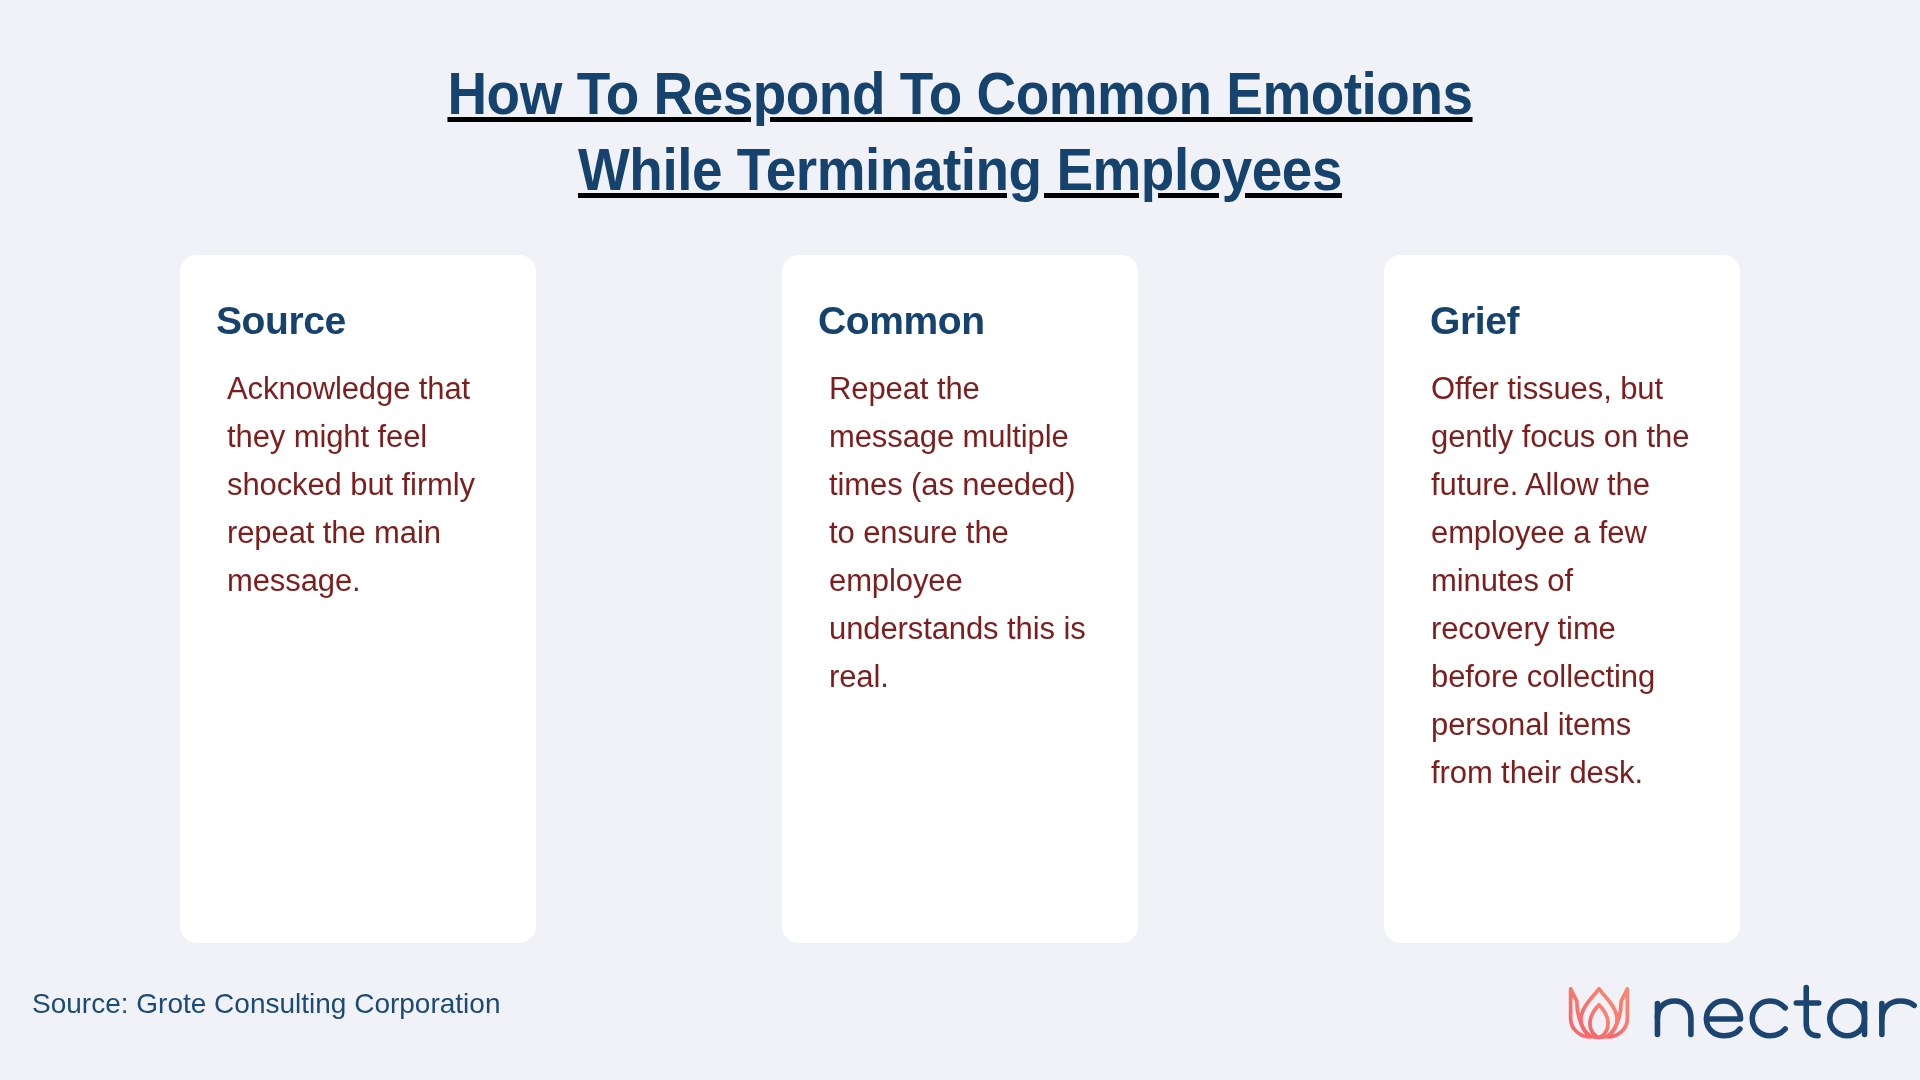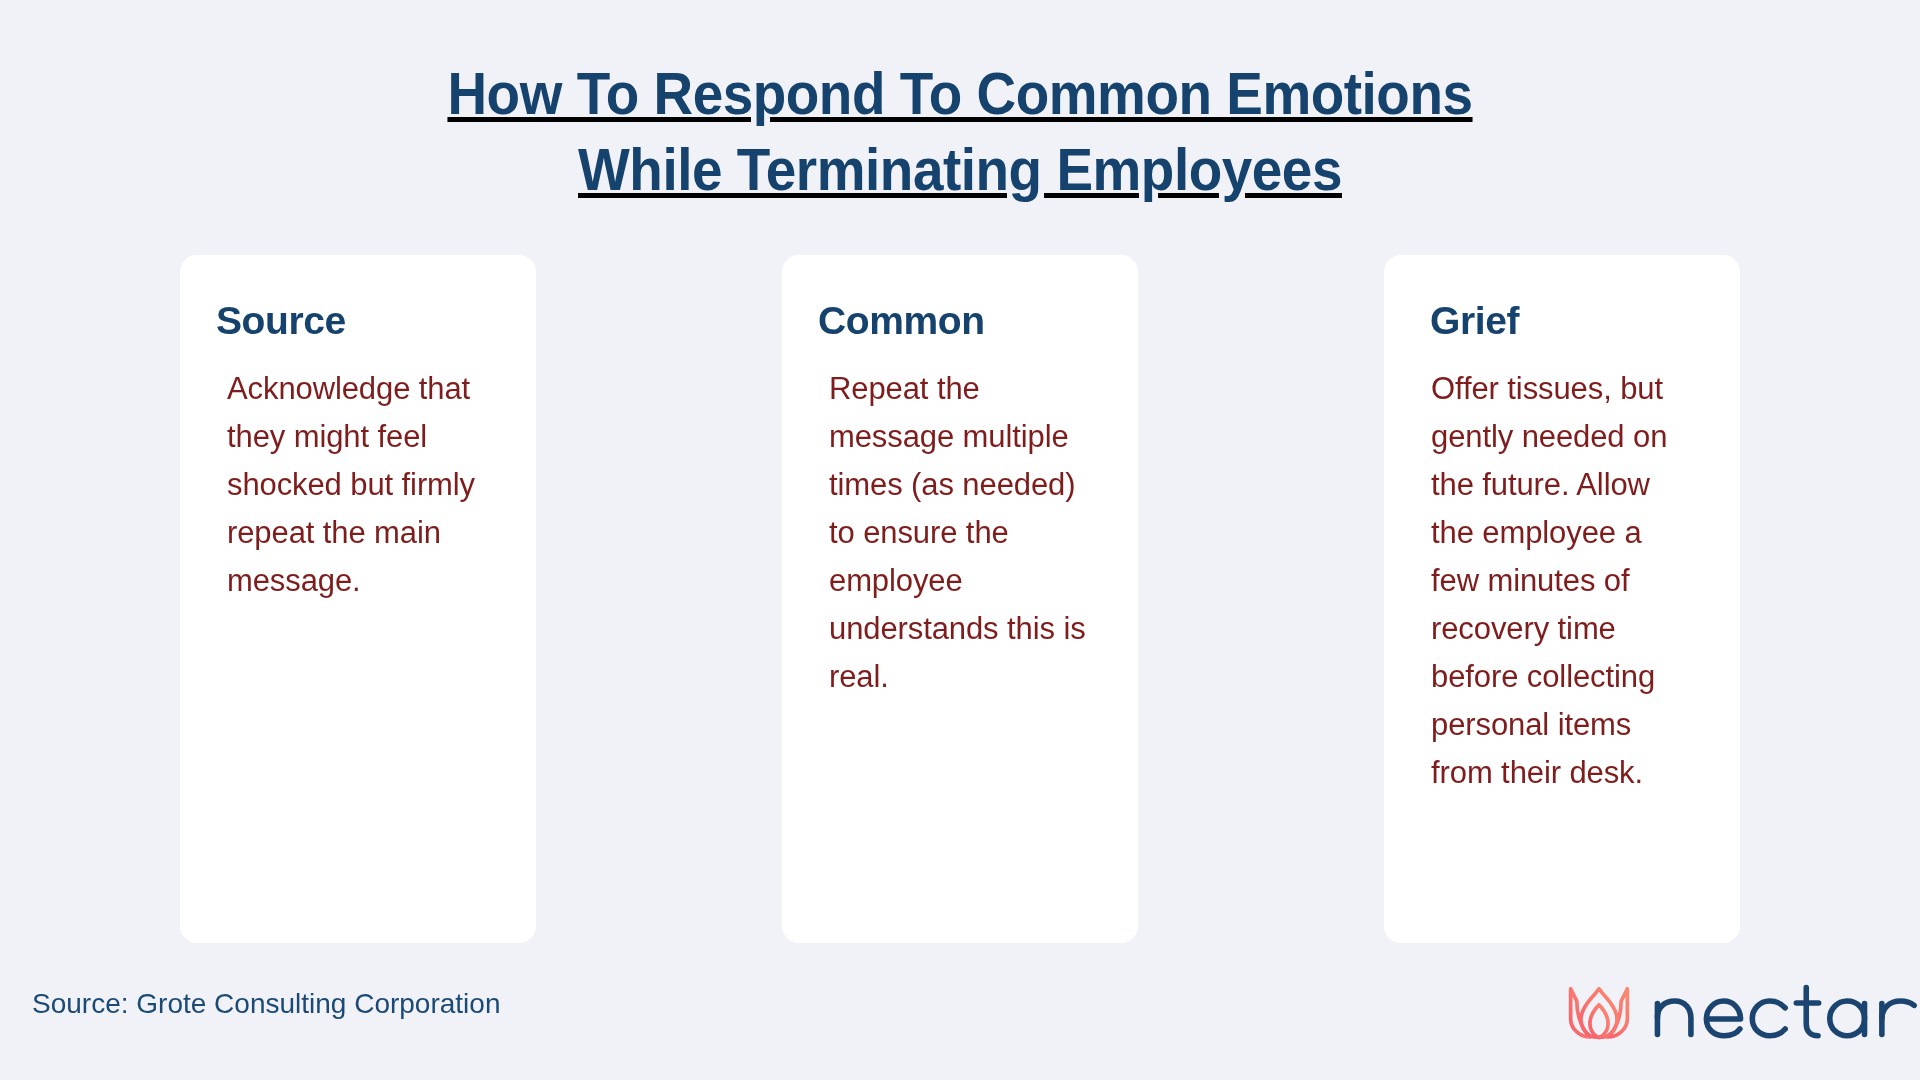--- a/index.html
+++ b/index.html
@@ -139,21 +139,21 @@
     </div>
 
     <div class="card">
       <div class="card-heading">Common</div>
       <div class="card-body">Repeat the message multiple times (as needed) to ensure the employee understands this is real.</div>
     </div>
 
 
     <div class="card">
       <div class="card-heading indented">Grief</div>
-      <div class="card-body">Offer tissues, but gently needed on the future. Allow the employee a few minutes of recovery time before collecting personal items from their desk.</div>
+      <div class="card-body">Offer tissues, but gently focus on the future. Allow the employee a few minutes of recovery time before collecting personal items from their desk.</div>
     </div>
 
   </div>
 
   <div class="footer-source">Source: Grote Consulting Corporation</div>
 
   <div class="logo">
     <svg class="logo-mark" viewBox="0 0 120 100" aria-hidden="true">
       <defs>
         <linearGradient id="coralGrad" x1="0" y1="1" x2="1" y2="0">

